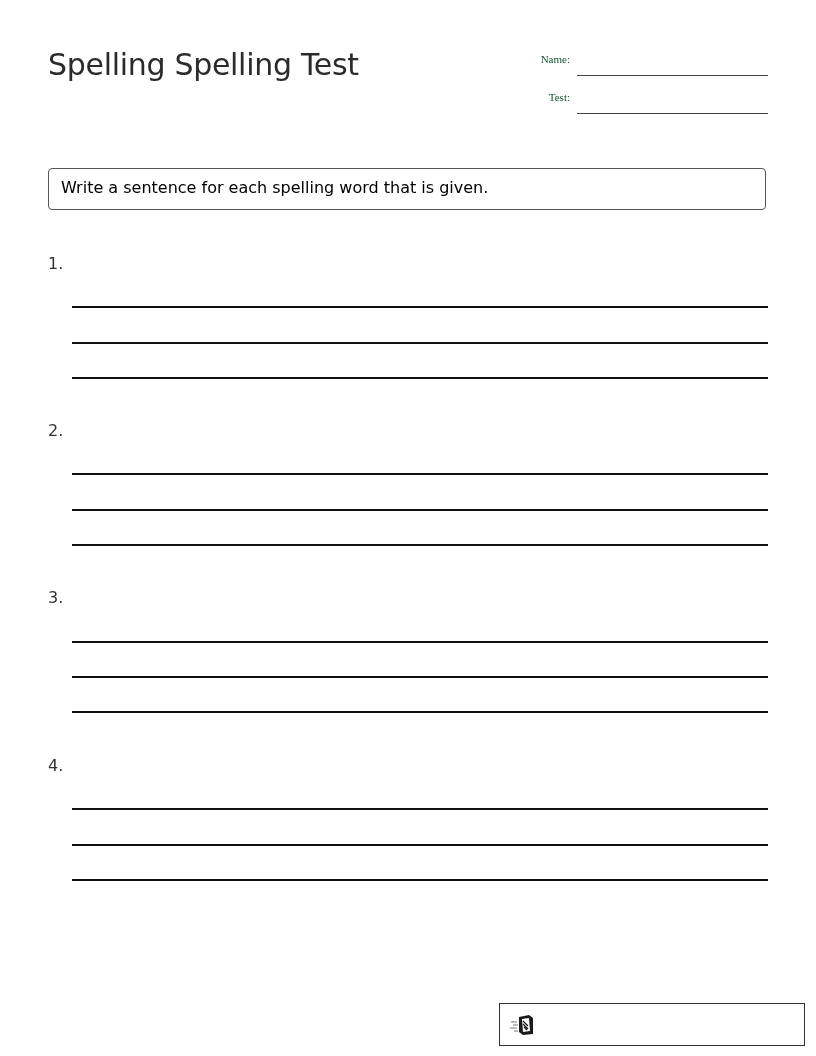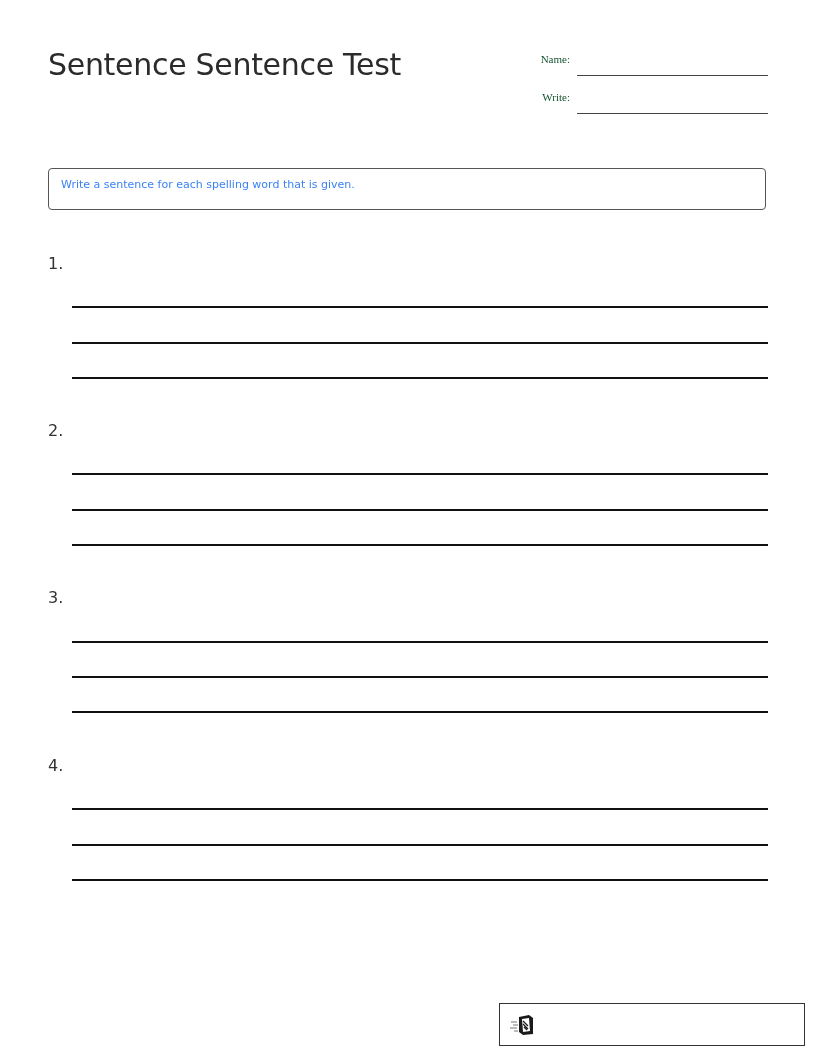--- a/index.html
+++ b/index.html
@@ -2,39 +2,39 @@
 <html><head>
 <meta charset="utf-8">
 <style>
   html, body { margin: 0; padding: 0; background: #ffffff; }
   body { width: 816px; height: 1056px; position: relative; overflow: hidden; font-family: "DejaVu Sans", sans-serif; color: #222; }
   .title { position: absolute; left: 48px; top: 47px; font-family: "DejaVu Sans", sans-serif; font-size: 30px; color: #2b2b2b; letter-spacing: -0.3px; white-space: nowrap; }
   .field { position: absolute; left: 500px; width: 268px; height: 30px; }
   .field-label { position: absolute; right: 198px; top: 0; font-family: "Liberation Serif", serif; font-size: 11px; color: #14532d; white-space: nowrap; }
   .field-line { position: absolute; left: 77px; right: 0; top: 22px; border-bottom: 1.5px solid #444; }
   .instructions { position: absolute; left: 48px; top: 168px; width: 718px; height: 42px; border: 1.5px solid #555; border-radius: 4px; box-sizing: border-box; }
-  .instructions span { position: absolute; left: 12px; top: 9px; font-family: "DejaVu Sans", sans-serif; font-size: 11px; color: #3b82f6; white-space: nowrap; }
+  .instructions span { position: absolute; left: 12px; top: 9px; font-family: "DejaVu Sans", sans-serif; font-size: 16px; color: #000000; white-space: nowrap; }
   .item { position: absolute; left: 48px; width: 720px; height: 130px; }
   .item-num { position: absolute; left: 0; top: 0; font-family: "DejaVu Sans", sans-serif; font-size: 16px; color: #333; }
   .write-line { position: absolute; left: 24px; right: 0; height: 0; border-top: 2px solid #111; }
   .footer { position: absolute; left: 499px; top: 1003px; width: 306px; height: 43px; border: 1.5px solid #333; box-sizing: border-box; }
   .footer-logo { position: absolute; left: 10px; top: 10px; width: 26px; height: 22px; }
   .footer-text { position: absolute; left: 41px; top: 12px; font-family: "DejaVu Sans", sans-serif; font-size: 13.5px; color: #222; white-space: nowrap; }
 </style>
 </head>
 <body>
 
-<div class="title">Sentence Sentence Test</div>
+<div class="title">Spelling Spelling Test</div>
 
 <div class="field" style="top:53px;">
   <span class="field-label">Name:</span>
   <div class="field-line"></div>
 </div>
 <div class="field" style="top:91px;">
-  <span class="field-label">Write:</span>
+  <span class="field-label">Test:</span>
   <div class="field-line"></div>
 </div>
 
 <div class="instructions">
   <span>Write a sentence for each spelling word that is given.</span>
 </div>
 
 <div class="item" style="top:254px;">
   <span class="item-num">1.</span>
   <div class="write-line" style="top:52px;"></div>

